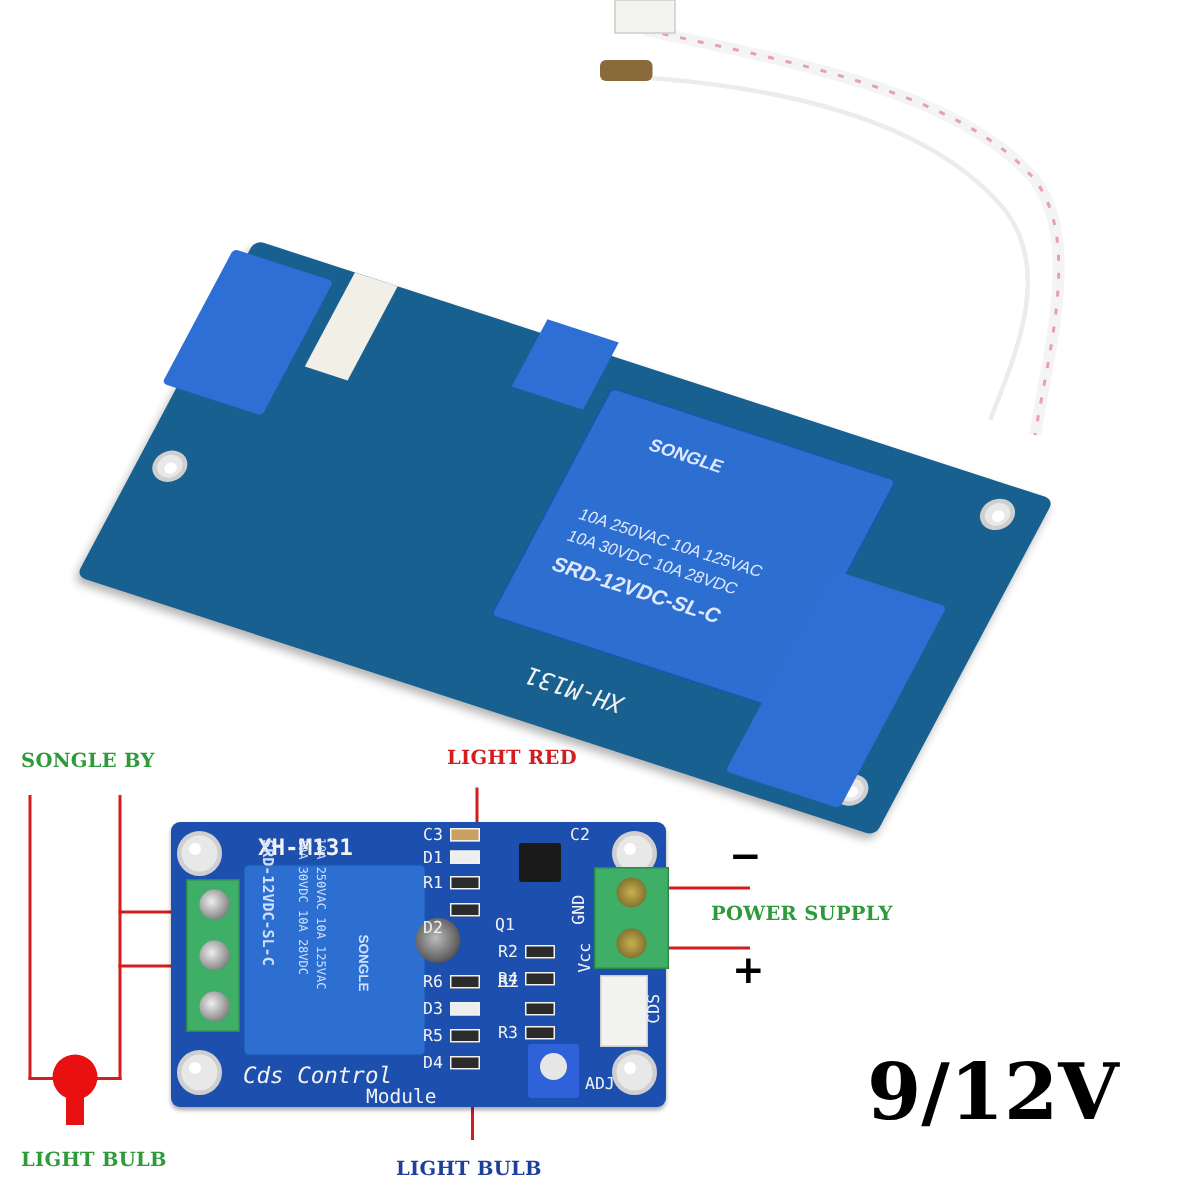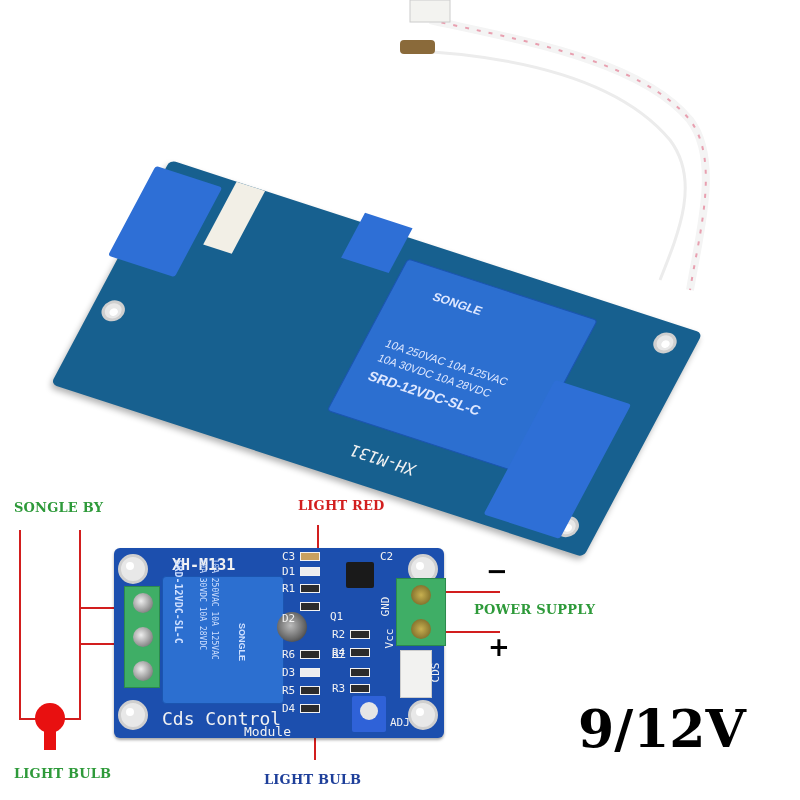--- a/index.html
+++ b/index.html
@@ -144,15 +144,15 @@
   </div>
 
   <div class="abs" style="left:286px;top:102px;width:32px;height:48px;background:#f2f2f0;border:1px solid #ccc;box-sizing:border-box;"></div>
   <div class="abs silk" style="left:312px;top:118px;transform:rotate(-90deg);">CDS</div>
 
   <div class="abs" style="left:238px;top:148px;width:34px;height:36px;background:#2f62d8;border-radius:2px;">
     <div class="abs" style="left:8px;top:6px;width:18px;height:18px;border-radius:50%;background:#e6e6e6;"></div>
   </div>
   <div class="abs silk" style="left:276px;top:168px;">ADJ</div>
 
-  <div class="abs silk" style="left:48px;top:160px;font-size:18px;">Cds Control</div>
+  <div class="abs silk" style="left:48px;top:160px;font-size:15px;font-style:italic;">Cds Control</div>
   <div class="abs silk" style="left:130px;top:176px;font-size:13px;">Module</div>
 </div>
 
 </body></html>

